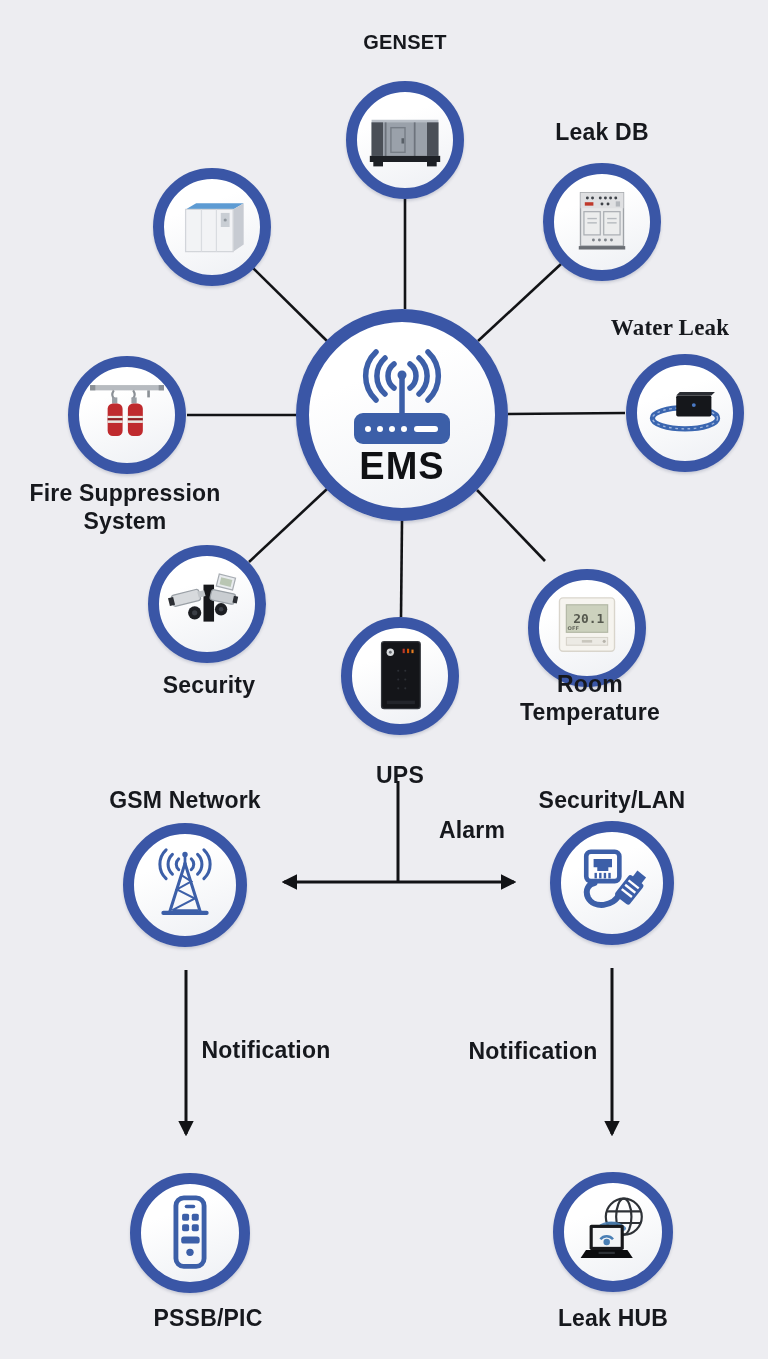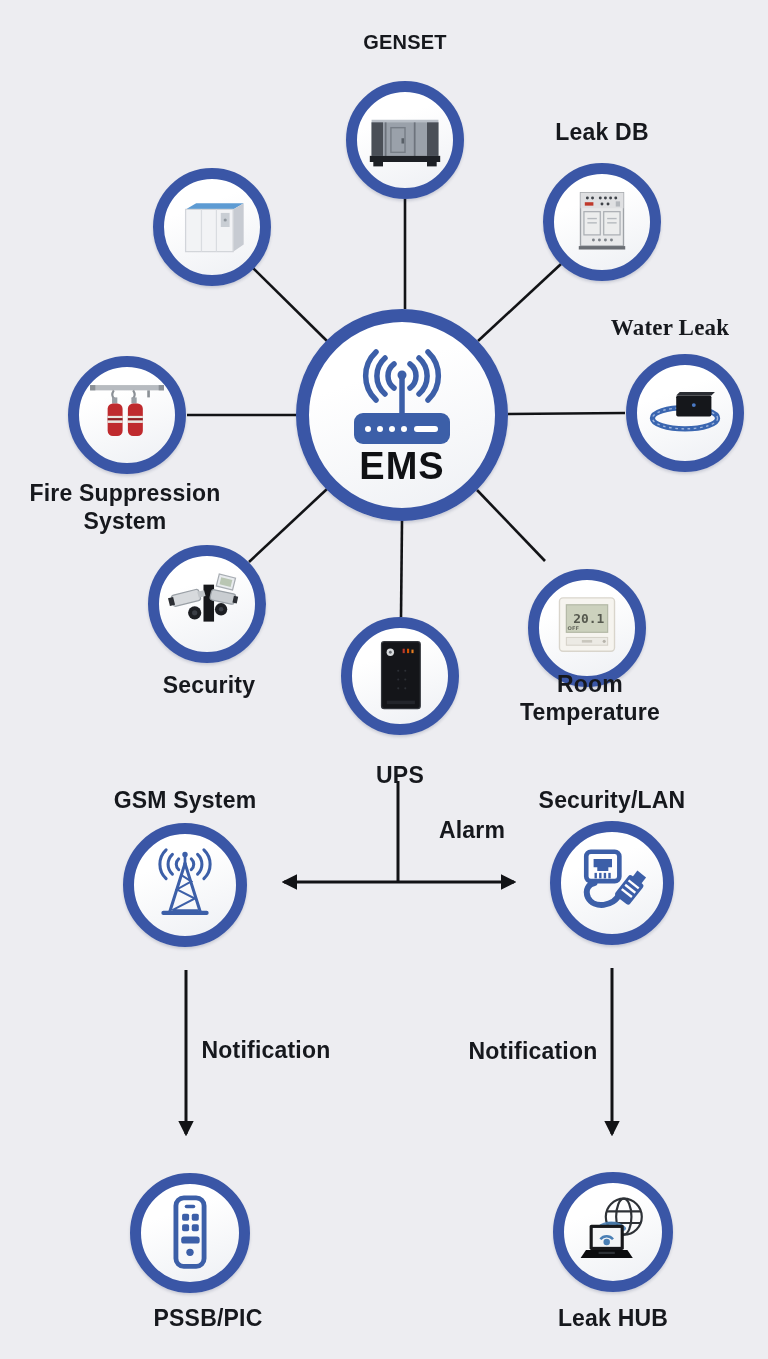--- a/index.html
+++ b/index.html
@@ -274,21 +274,21 @@
     </svg>
   </div>
 
   <div class="lbl" style="left:405px;top:30px;font-size:20px;">GENSET</div>
   <div class="lbl" style="left:602px;top:118px;">Leak DB</div>
   <div class="lbl" style="left:670px;top:314px;font-family:Liberation Serif, serif;">Water Leak</div>
   <div class="lbl wrap" style="left:125px;top:479px;width:240px;">Fire Suppression System</div>
   <div class="lbl" style="left:209px;top:671px;">Security</div>
   <div class="lbl" style="left:400px;top:747px;margin-top:14px;">UPS</div>
   <div class="lbl wrap" style="left:590px;top:670px;width:170px;">Room Temperature</div>
-  <div class="lbl" style="left:185px;top:786px;">GSM System</div>
+  <div class="lbl" style="left:185px;top:786px;">GSM Network</div>
   <div class="lbl" style="left:612px;top:786px;">Security/LAN</div>
   <div class="lbl" style="left:446px;top:816px;margin-left:26px;">Alarm</div>
   <div class="lbl" style="left:266px;top:1036px;">Notification</div>
   <div class="lbl" style="left:533px;top:1037px;">Notification</div>
   <div class="lbl" style="left:208px;top:1304px;">PSSB/PIC</div>
   <div class="lbl" style="left:613px;top:1304px;">Leak HUB</div>
 
 </div>
 
 </body></html>

